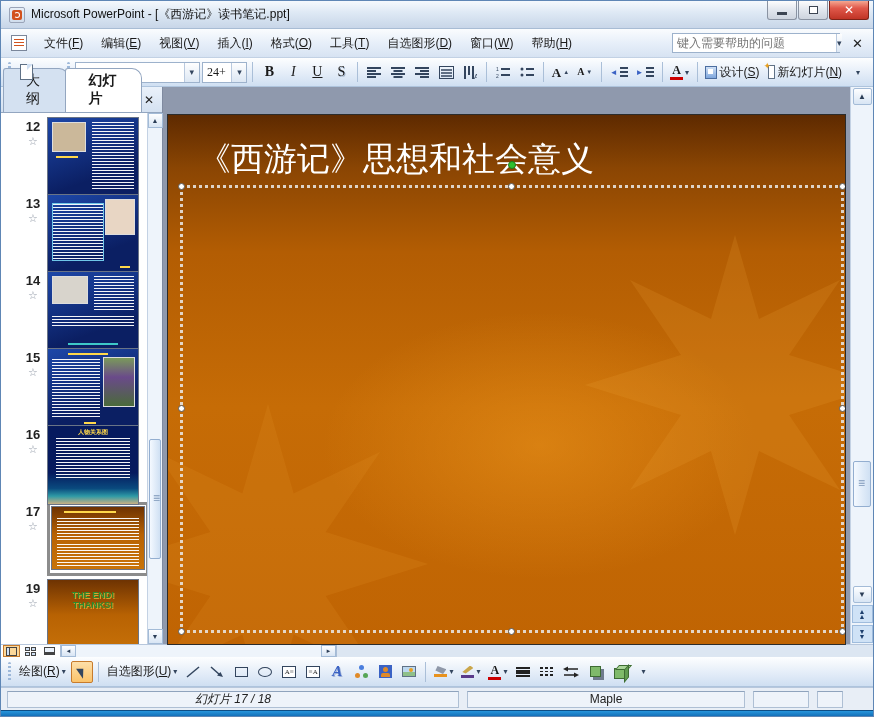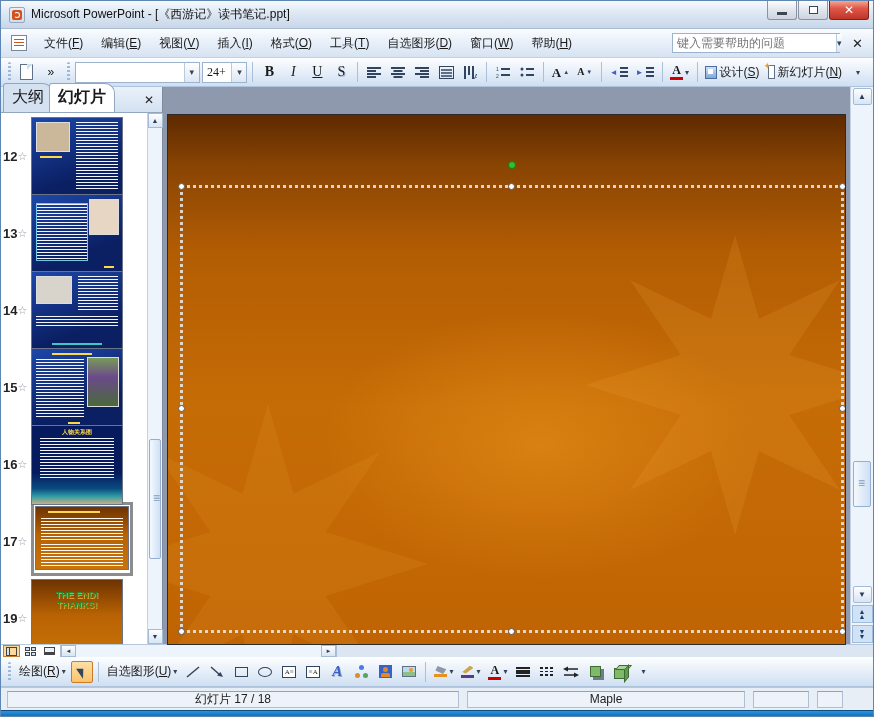--- a/index.html
+++ b/index.html
@@ -78,28 +78,28 @@
   .tbtn-label { white-space:nowrap; }
 
   
   .main { flex:1 1 auto; display:flex; min-height:0; background:#8f99ad; }
 
   
   .left-pane { width:162px; flex:0 0 162px; background:#fff; border-right:1px solid #7f8aa0;
                display:flex; flex-direction:column; }
   .tab-strip { height:26px; flex:0 0 26px; background:linear-gradient(#eaf1fa,#d4e1f1);
                border-bottom:1px solid #93a6c0; display:flex; align-items:flex-end; padding:0 2px; }
-  .tab { padding:3px 8px 4px; font-size:16px; border:1px solid #93a6c0; border-bottom:none;
+  .tab { padding:3px 22px 4px; font-size:14px; border:1px solid #93a6c0; border-bottom:none;
          border-radius:3px 10px 0 0; background:#d4e1f1; margin-right:-4px; cursor:default; }
   .tab.active { background:#fff; font-weight:bold; position:relative; z-index:2; }
   .tab-close { margin-left:auto; align-self:center; font-weight:bold; font-size:12px; padding:0 6px; color:#222; }
   .thumb-scroll { flex:1; display:flex; min-height:0; }
   .thumb-list { flex:1; padding:4px 2px 0 2px; overflow:hidden; }
   .thumb-item { display:flex; height:76px; margin-bottom:1px; }
-  .thumb-gutter { width:28px; flex:0 0 28px; display:flex; flex-direction:row; align-items:center; padding-top:2px; }
+  .thumb-gutter { width:28px; flex:0 0 28px; display:flex; flex-direction:column; align-items:center; padding-top:2px;margin-left:16px; }
   .thumb-number { font-weight:bold; font-size:13px; color:#222; }
   .anim-star { color:#98a0ac; font-size:11px; margin-top:1px; }
   .thumb { width:92px; height:80px; border:1px solid #6a7486; background:#0d2a7a; position:relative; overflow:hidden; }
   .thumb-frame { border:3px solid #8c8c8c; padding:1px; background:#fff; height:74px; width:102px; }
   .thumb-frame .thumb { width:94px; height:64px; }
 
   .mini-lines { background:repeating-linear-gradient(to bottom,rgba(255,255,255,.95) 0 1px,transparent 1px 3px); }
   .t-blue { background:linear-gradient(160deg,#1d47a8,#0b1f63 70%); }
   .t-navy { background:linear-gradient(#061a5e 60%,#0a4a7e 80%,#2e9aa6 90%,#c9b083); }
   .t-orange { background:linear-gradient(#6e3302,#b86203 45%,#c97409); }
@@ -201,21 +201,21 @@
   .shadow-ic { width:11px; height:11px; background:#7fba6a; border:1px solid #3d6b33; box-shadow:3px 3px 0 #6f7b8d; }
   .cube-ic { width:11px; height:11px; background:#7fba6a; border:1px solid #3d6b33; position:relative; margin-top:3px; }
   .cube-ic::before { content:""; position:absolute; left:2px; top:-4px; width:11px; height:3px; background:#a8d498; border:1px solid #3d6b33; transform:skewX(-40deg); }
   .cube-ic::after { content:""; position:absolute; right:-5px; top:-2px; width:3px; height:11px; background:#5f9a50; border:1px solid #3d6b33; transform:skewY(-50deg); }
 
   
   .statusbar { height:23px; flex:0 0 23px; background:#e8eef6; border-top:1px solid #b7c7dc;
                display:flex; align-items:center; padding:2px 6px; gap:8px; }
   .status-cell { height:17px; border:1px solid #aebfd4; border-top-color:#8fa3bd; background:#eef3fa;
                  display:flex; align-items:center; justify-content:center; font-size:12px; color:#222; }
-  .sc1 { flex:0 0 452px; } .sc2 { flex:0 0 278px; } .sc3 { flex:0 0 56px; } .sc4 { flex:0 0 26px; }
+  .sc1 { flex:0 0 452px;font-style:italic; } .sc2 { flex:0 0 278px; } .sc3 { flex:0 0 56px; } .sc4 { flex:0 0 26px; }
   .bottom-edge { height:6px; flex:0 0 6px; background:linear-gradient(#2796dd,#1470b8); border-top:1px solid #0d4e86; }
 </style>
 </head>
 <body>
 
 <div class="window">
 
   <div class="titlebar">
     <span class="app-icon">
         <span class="ppt-glyph">
@@ -522,20 +522,21 @@
 
     <div class="workspace">
       <div class="slide">
         <div class="hl1"></div>
         <svg class="leafsvg" style="right:-40px;top:120px" width="300" height="300" viewBox="0 0 100 100">
             <polygon points="50,0 58,28 85,15 68,40 100,50 68,60 85,85 58,72 50,100 42,72 15,85 32,60 0,50 32,40 15,15 42,28" fill="#f0a83c"></polygon>
           </svg>
         <svg class="leafsvg" style="left:-60px;bottom:-80px" width="320" height="320" viewBox="0 0 100 100">
             <polygon points="50,0 58,28 85,15 68,40 100,50 68,60 85,85 58,72 50,100 42,72 15,85 32,60 0,50 32,40 15,15 42,28" fill="#e89a2e"></polygon>
           </svg>
+        <div class="slide-title">《西游记》思想和社会意义</div>
         <div class="textbox">
           <span class="h-rot"></span>
           <span class="handle h-tl"></span>
           <span class="handle h-tc"></span>
           <span class="handle h-tr"></span>
           <span class="handle h-ml"></span>
           <span class="handle h-mr"></span>
           <span class="handle h-bl"></span>
           <span class="handle h-bc"></span>
           <span class="handle h-br"></span>

